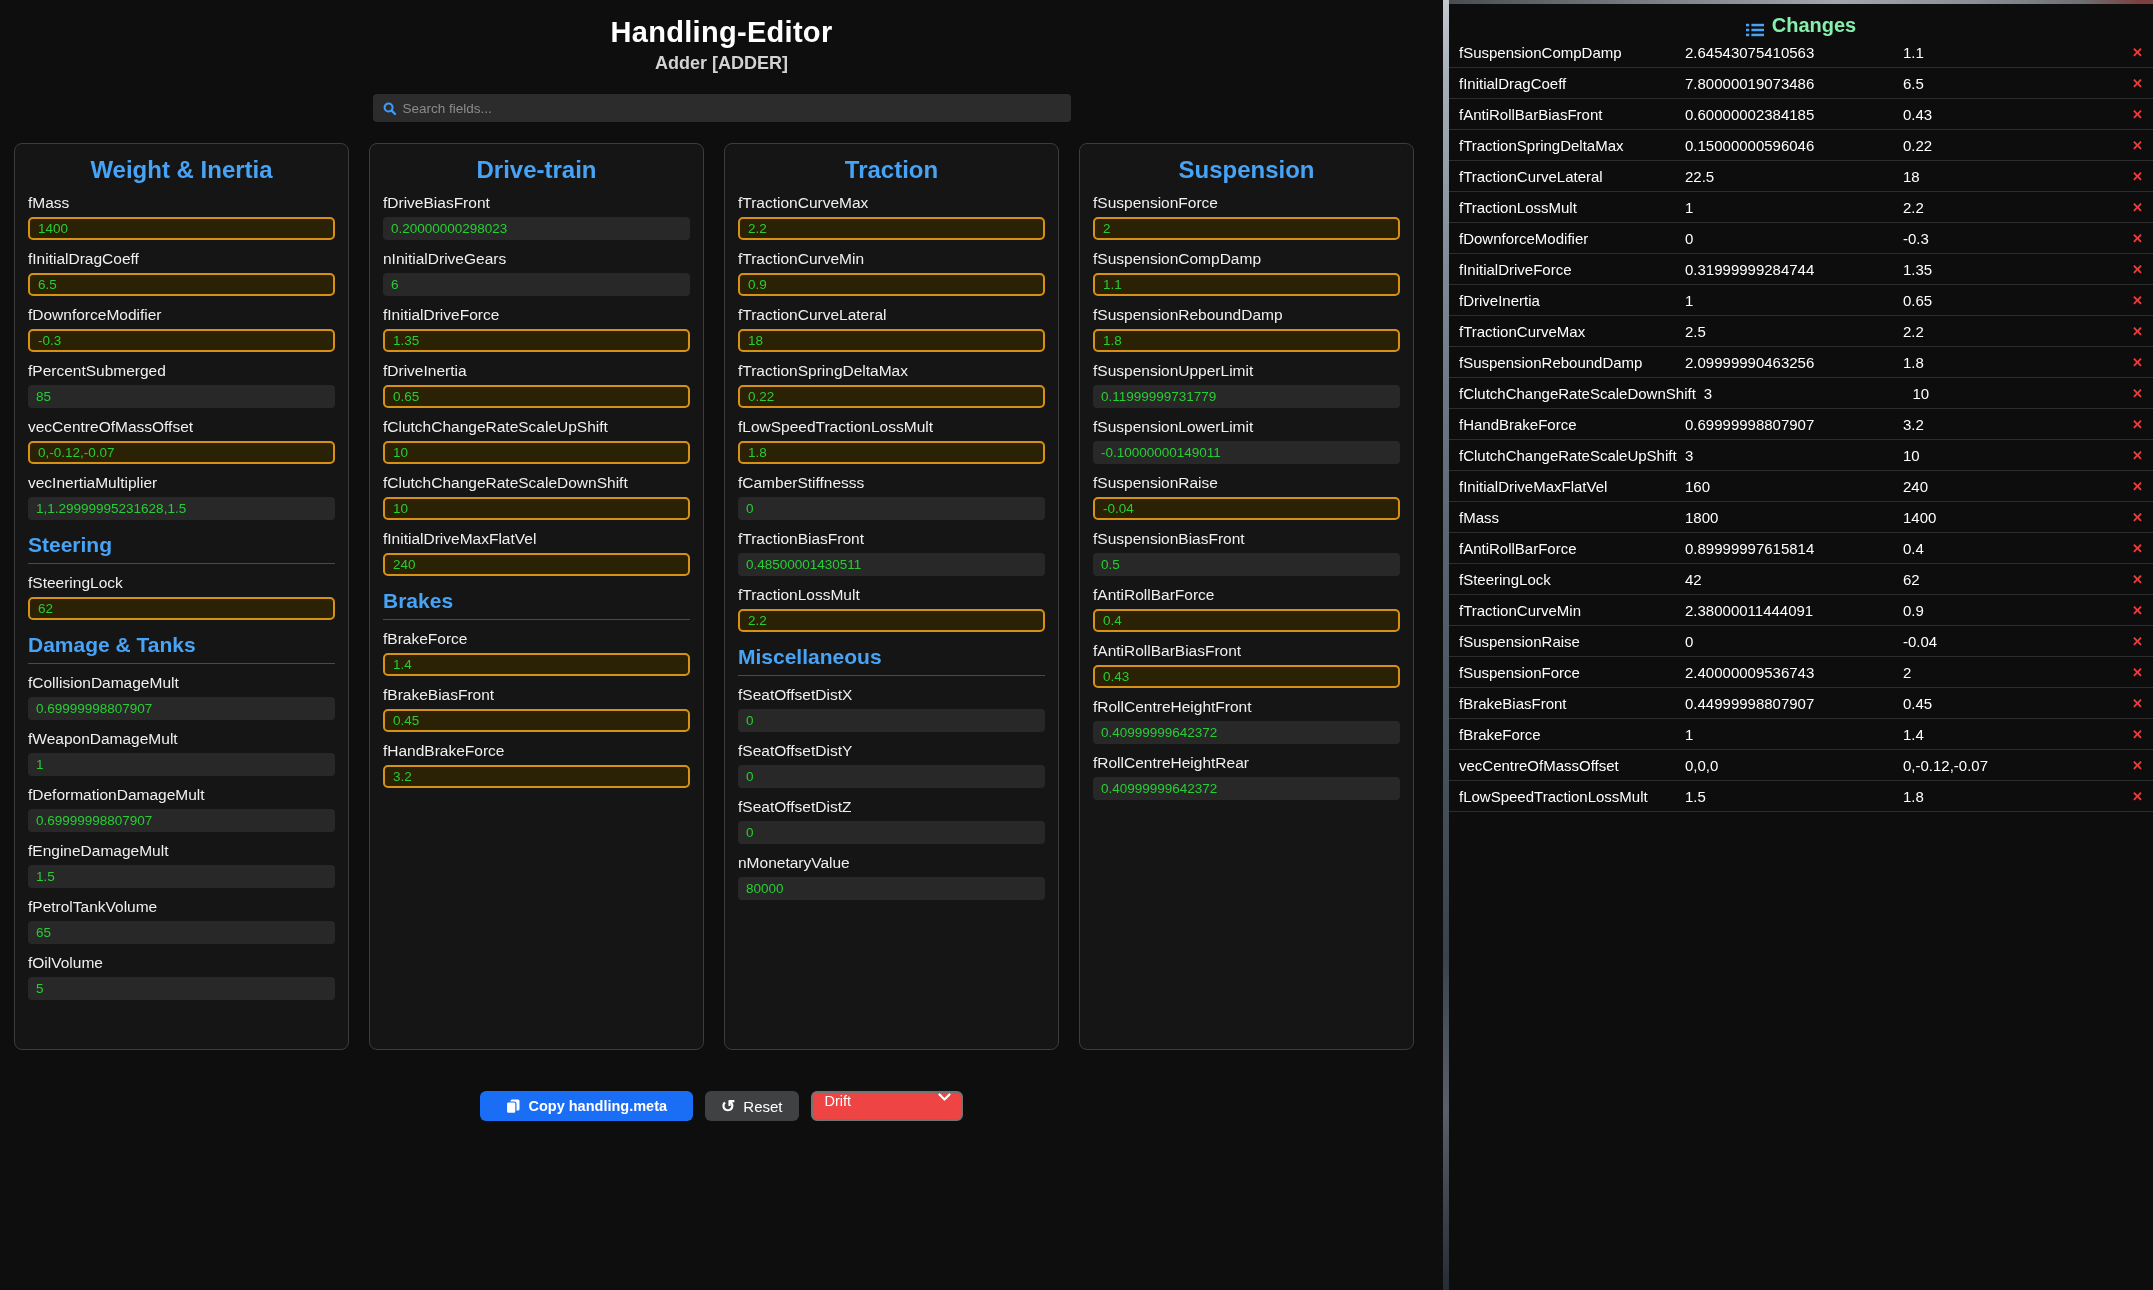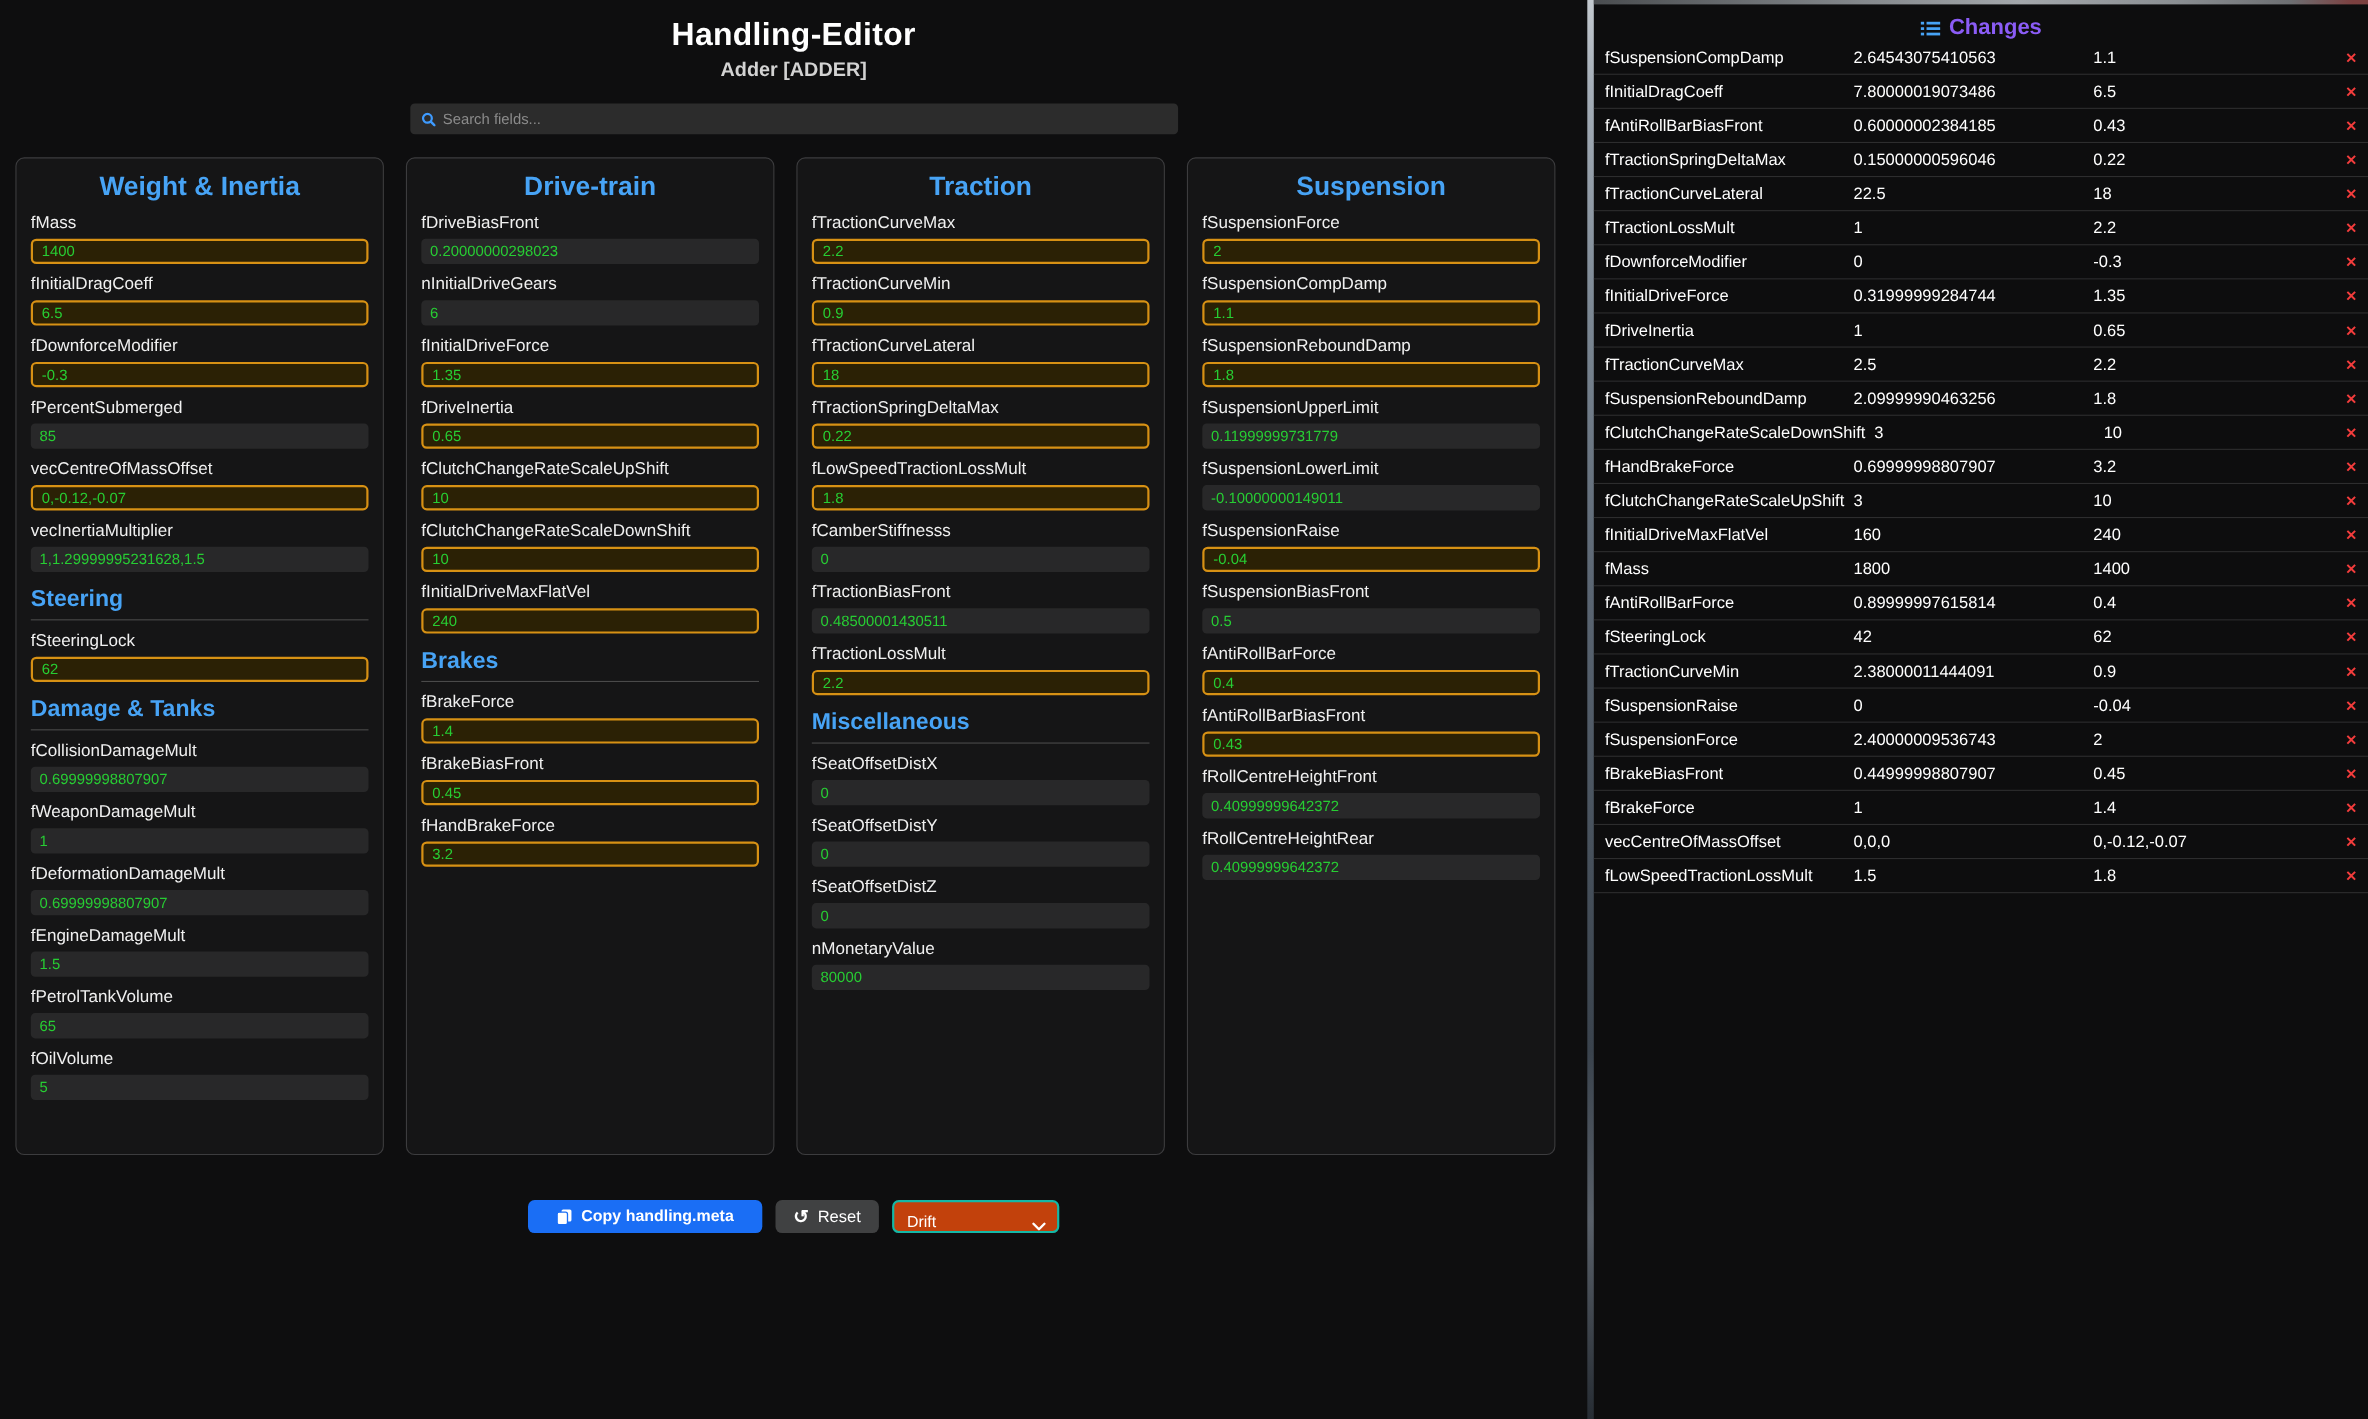--- a/index.html
+++ b/index.html
@@ -23,33 +23,33 @@
   .sub-rule { height:1px; background:#4a4a4a; margin-top:6px; }
   .field-label { color:#f0f0f0; font-size:15.5px; margin:10px 0 5px; }
   .field-input { display:block; width:100%; height:23px; background:#282829; border:none; border-radius:4px; color:#27cd33; font-size:13.5px; font-family:inherit; padding:0 8px; outline:none; }
   .field-input.modified { background:#2b2105; border:2px solid #d79114; border-radius:5px; }
 
   .footer-controls { display:flex; justify-content:center; align-items:center; gap:12px; margin-top:41px; }
   .btn { height:30px; border:none; border-radius:6px; display:flex; align-items:center; gap:8px; font-family:inherit; cursor:pointer; }
   .btn-copy { background:#1a6ef5; color:#ffffff; font-weight:bold; font-size:14.5px; padding:0 26px; }
   .btn-reset { background:#404142; color:#fff; font-weight:500; font-size:15px; padding:0 16px; }
   .reset-glyph { font-size:17px; font-weight:bold; line-height:1; }
-  .preset-select { width:152px; height:30px; background:#c2410c; border:2px solid #14b8a6; border-radius:6px; display:flex; align-items:flex-end; justify-content:space-between; padding:0 10px 0 12px; color:#fff; font-size:14.5px; cursor:pointer; }
+  .preset-select { width:152px; height:30px; background:#ef4444; border:2px solid #737373; border-radius:6px; display:flex; align-items:flex-start; justify-content:space-between; padding:0 10px 0 12px; color:#fff; font-size:14.5px; cursor:pointer; }
 
   .description-box { margin:13px 13px 0; height:125px; background:#242424; border-radius:6px; padding:13px 16px; color:#f4f4f4; font-size:21px; }
 
   
   .divider { width:6px; height:100%;
     background:linear-gradient(180deg,#c3c9cf 0%,#a6afb9 6%,#7c8894 22%,#5a6572 42%,#47515c 60%,#3a434d 74%,#596069 86%,#262c33 100%); }
 
   
   .changes { width:704px; height:100%; background:#0d0d0e; position:relative; padding-top:10px; }
   .changes::before { content:""; position:absolute; top:0; left:0; right:0; height:4px;
     background:linear-gradient(90deg,#4a4d50 0%,#85898d 35%,#a3a7ab 55%,#8b8f93 75%,#6d6f72 90%,#7c4040 98%); }
-  .changes-title { display:flex; justify-content:center; align-items:center; gap:8px; color:#8b5cf6; font-size:20px; font-weight:bold; margin-top:4px; }
+  .changes-title { display:flex; justify-content:center; align-items:flex-end; gap:8px; color:#86efac; font-size:20px; font-weight:bold; margin-top:4px; }
   .changes-header { display:flex; align-items:center; padding:0 10px; height:34px; margin-top:6px; border-bottom:1px solid #3a3a3a; }
   .changes-header .cell { flex:1 1 0; color:#47a3f5; font-size:15.5px; font-weight:bold; }
   .xcol { width:22px; flex:0 0 22px; }
   .change-row { display:flex; align-items:center; padding:0 10px; height:31px; border-bottom:1px solid #2d2d2e; color:#ffffff; font-size:15px; }
   .change-row .cell { flex:1 1 0; white-space:nowrap; }
   .change-row .cell.fieldname { padding-right:8px; }
   .x-btn { width:22px; flex:0 0 22px; text-align:right; color:#f23c3c; font-size:13px; font-weight:bold; cursor:pointer; }
 </style>
 </head>
 <body>

